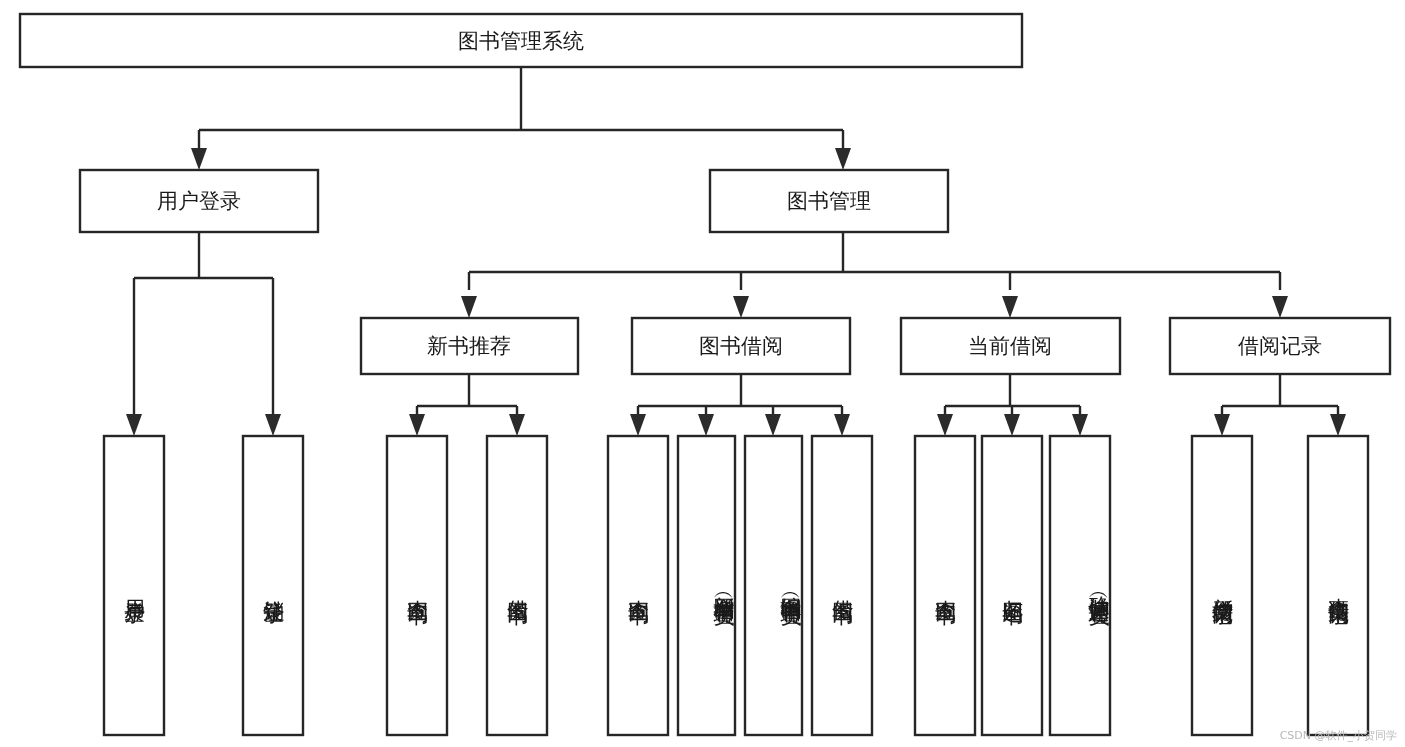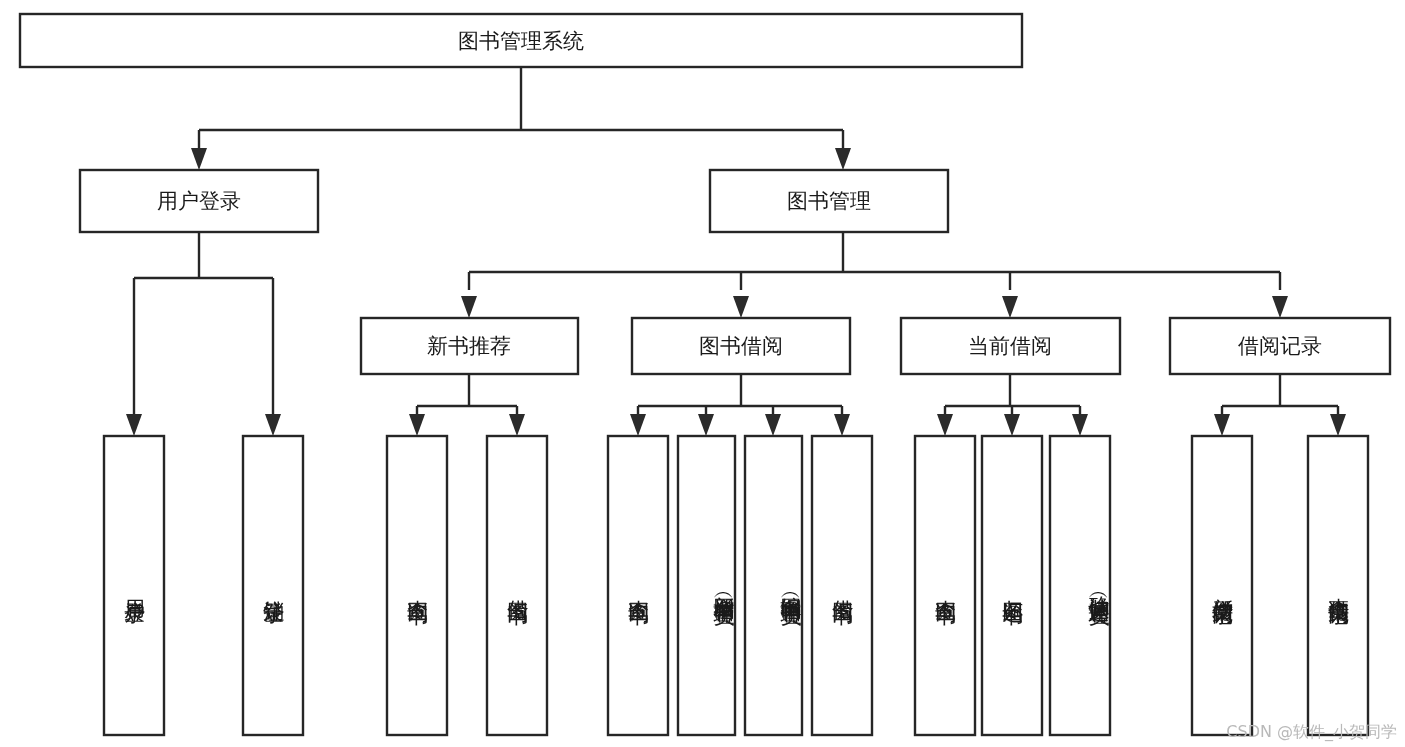--- a/index.html
+++ b/index.html
@@ -62,21 +62,21 @@
     color: #1a1a1a;
     letter-spacing: 1.5px;
     white-space: nowrap;
     pointer-events: none;
   }
   .watermark {
     position: absolute;
     right: 8px;
     bottom: 4px;
     font-family: "DejaVu Sans", "Liberation Sans", sans-serif;
-    font-size: 16px;
+    font-size: 11px;
     color: #b9b9b9;
     white-space: nowrap;
   }
 </style>
 </head>
 <body>
 
 <div id="diagram-root">
 
   <svg class="diagram-canvas" viewBox="0 0 1405 747" xmlns="http://www.w3.org/2000/svg">

